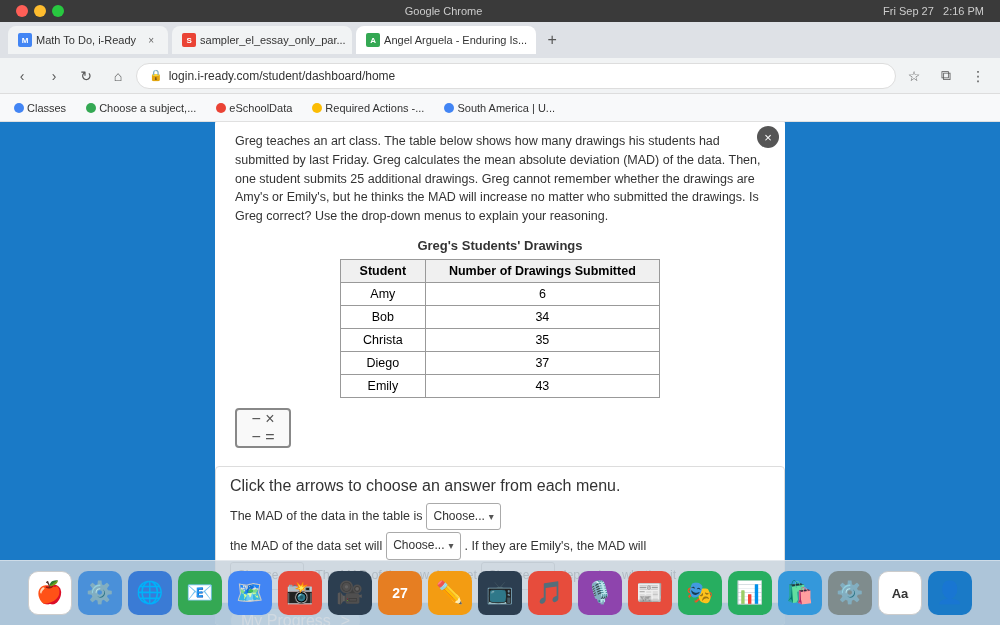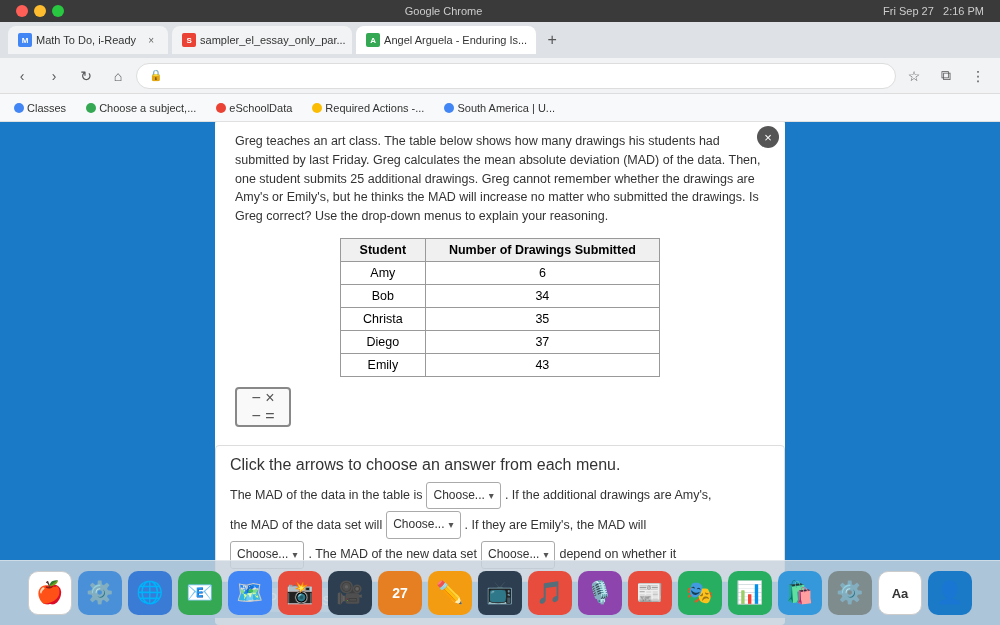--- a/index.html
+++ b/index.html
@@ -338,20 +338,21 @@
   <div class="tab-add">+</div>
 </div>
 
 <div class="nav-bar">
   <div class="nav-btn">‹</div>
   <div class="nav-btn">›</div>
   <div class="nav-btn">↻</div>
   <div class="nav-btn">⌂</div>
   <div class="address-bar">
     <span class="address-lock">🔒</span>
+    <span>login.i-ready.com/student/dashboard/home</span>
   </div>
   <div class="nav-btn">☆</div>
   <div class="nav-btn">⧉</div>
   <div class="nav-btn">⋮</div>
 </div>
 
 <div class="bookmarks-bar">
   <div class="bookmark-item">
     <div class="bm-dot" style="background:#4285f4;"></div>
     <span>Classes</span>
@@ -376,20 +377,21 @@
 
 <div class="main-content">
 
   <div class="content-panel">
 
     <div class="panel-body">
 
       <p class="problem-text">Greg teaches an art class. The table below shows how many drawings his students had submitted by last Friday. Greg calculates the mean absolute deviation (MAD) of the data. Then, one student submits 25 additional drawings. Greg cannot remember whether the drawings are Amy's or Emily's, but he thinks the MAD will increase no matter who submitted the drawings. Is Greg correct? Use the drop-down menus to explain your reasoning.</p>
 
       <div class="table-section">
+        <div class="table-title">Greg's Students' Drawings</div>
         <table class="data-table">
           <thead>
             <tr>
               <th>Student</th>
               <th>Number of Drawings Submitted</th>
             </tr>
           </thead>
           <tbody>
             <tr>
               <td>Amy</td>
@@ -423,21 +425,20 @@
 
     <div class="answer-section">
       <p class="answer-instruction">Click the arrows to choose an answer from each menu.</p>
 
       <div class="answer-row">
         <span>The MAD of the data in the table is</span>
         <div class="dropdown-select">
           <span>Choose...</span>
           <span class="chevron">▾</span>
         </div>
-        <span>. If the additional drawings are Amy's,</span>
       </div>
 
       <div class="answer-row">
         <span>the MAD of the data set will</span>
         <div class="dropdown-select">
           <span>Choose...</span>
           <span class="chevron">▾</span>
         </div>
         <span>. If they are Emily's, the MAD will</span>
       </div>

